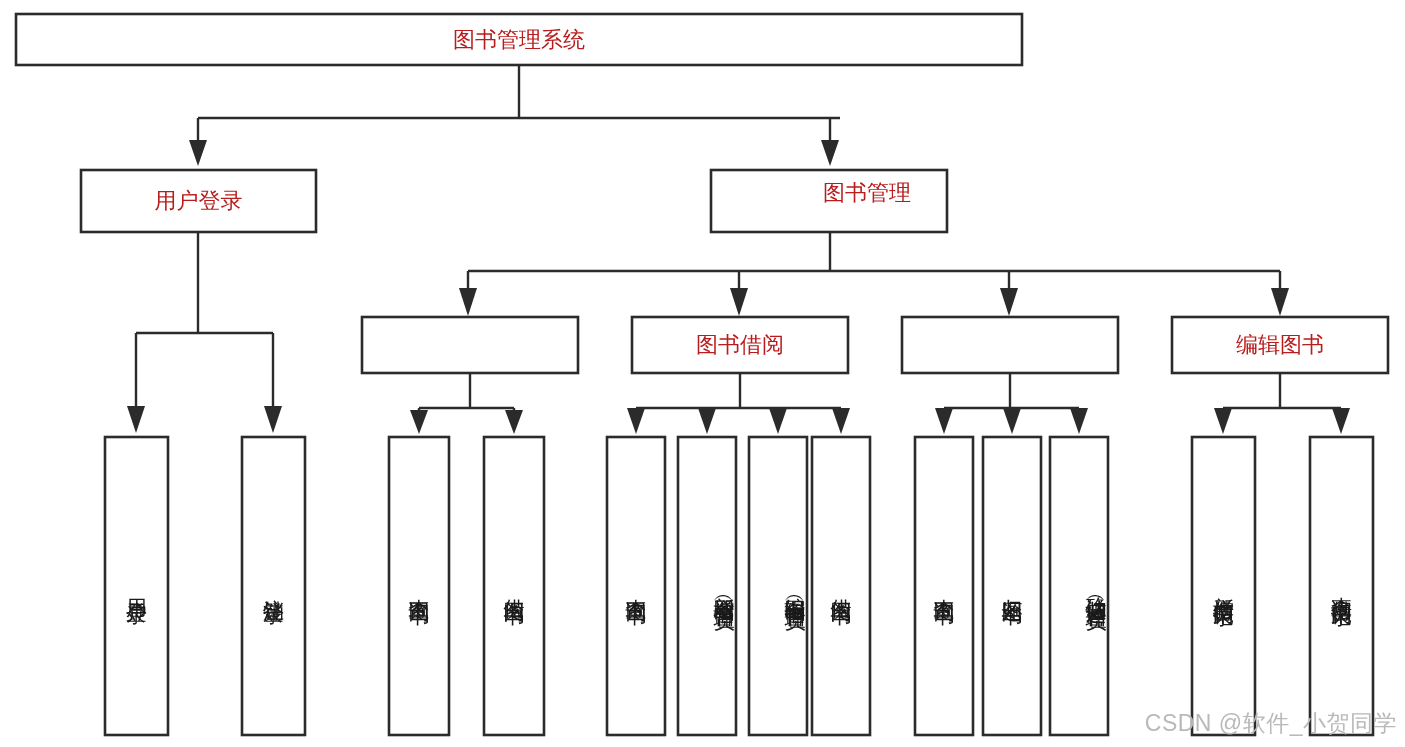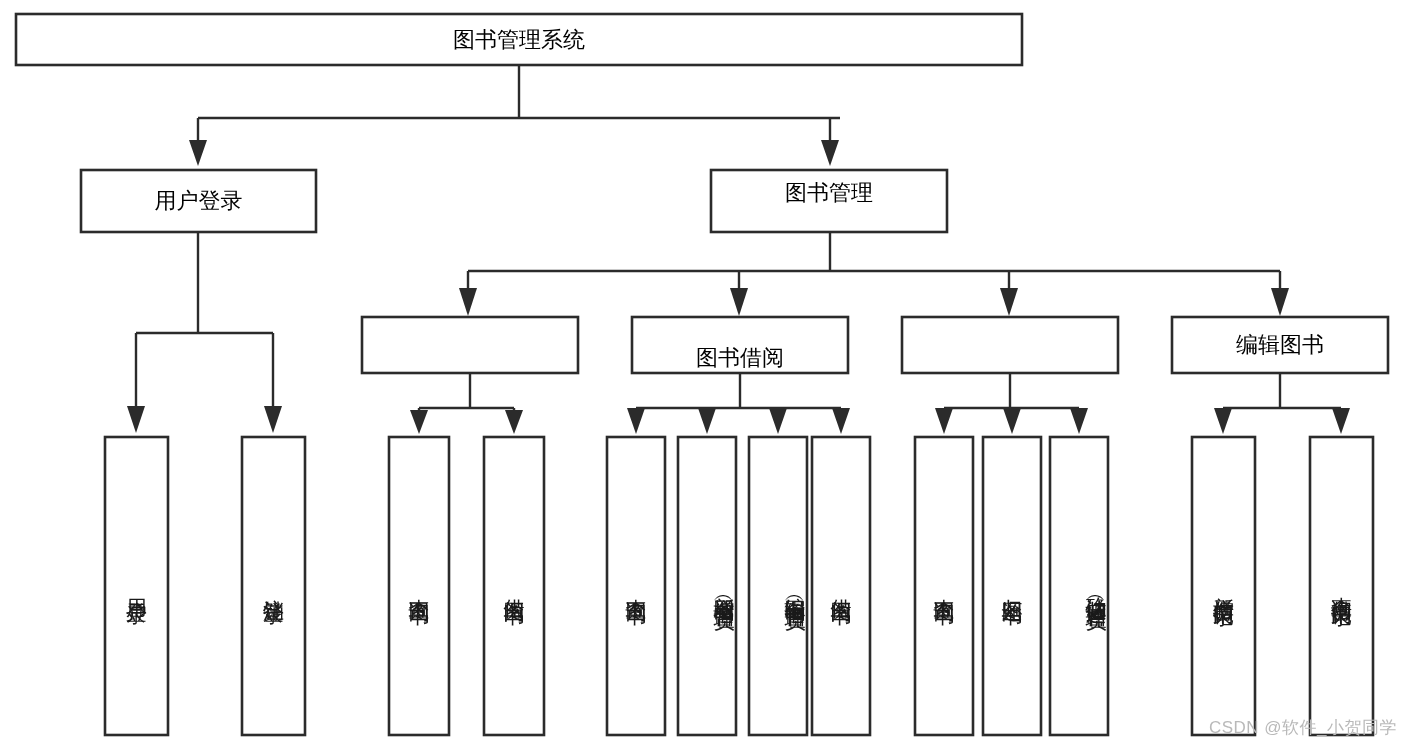--- a/index.html
+++ b/index.html
@@ -57,30 +57,30 @@
     white-space: nowrap;
     pointer-events: none;
   }
   .box-label-abs {
     position: absolute;
     display: flex;
     align-items: center;
     justify-content: center;
     font-family: Liberation Sans, sans-serif;
     font-size: 22px;
-    color: #000000;
+    color: #b91c1c;
     white-space: nowrap;
     pointer-events: none;
   }
   #watermark {
     position: absolute;
     right: 8px;
     bottom: 8px;
     font-family: "Liberation Sans", "DejaVu Sans", sans-serif;
-    font-size: 17px;
+    font-size: 23px;
     color: #b9b9b9;
     white-space: nowrap;
     letter-spacing: 0.5px;
     margin-left: 30px;
   }
 </style>
 </head>
 <body>
 
 <div id="diagram-root">
@@ -177,23 +177,23 @@
     <rect class="node-box" x="1050" y="437" width="58" height="298"></rect>
 
     <rect class="node-box" x="1192" y="437" width="63" height="298"></rect>
     <rect class="node-box" x="1310" y="437" width="63" height="298"></rect>
 
   </svg>
 
   <div class="box-label-abs" style="left:16px; top:14px; width:1006px; height:51px;">图书管理系统</div>
 
   <div class="box-label-abs" style="left:81px; top:170px; width:235px; height:62px;">用户登录</div>
-  <div class="box-label-abs" style="left:711px; top:170px; width:236px; height:46px;">图书管理</div>
-
-  <div class="box-label-abs" style="left:632px; top:317px; width:216px; height:56px;margin-top:13px;">图书借阅</div>
+  <div class="box-label-abs" style="left:749px; top:170px; width:236px; height:46px;">图书管理</div>
+
+  <div class="box-label-abs" style="left:632px; top:317px; width:216px; height:56px;">图书借阅</div>
   <div class="box-label-abs" style="left:1172px; top:317px; width:216px; height:56px;">编辑图书</div>
 
   <div class="leaf-label-wrap" style="left:105px; top:437px; width:63px; height:298px;">用户登录</div>
   <div class="leaf-label-wrap" style="left:242px; top:437px; width:63px; height:298px;">注销登录</div>
 
   <div class="leaf-label-wrap" style="left:389px; top:437px; width:60px; height:298px;">查询图书</div>
   <div class="leaf-label-wrap" style="left:484px; top:437px; width:60px; height:298px;">借阅图书</div>
 
   <div class="leaf-label-wrap" style="left:607px; top:437px; width:58px; height:298px;">查询图书</div>
   <div class="leaf-label-wrap" style="left:678px; top:437px; width:58px; height:298px; align-items:flex-start; padding-top:6px; box-sizing:border-box;">新增图书（管理员）</div>

